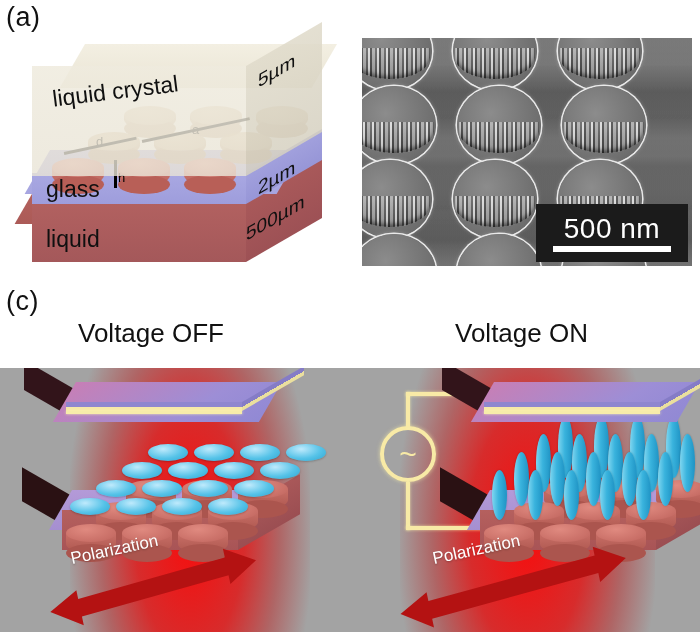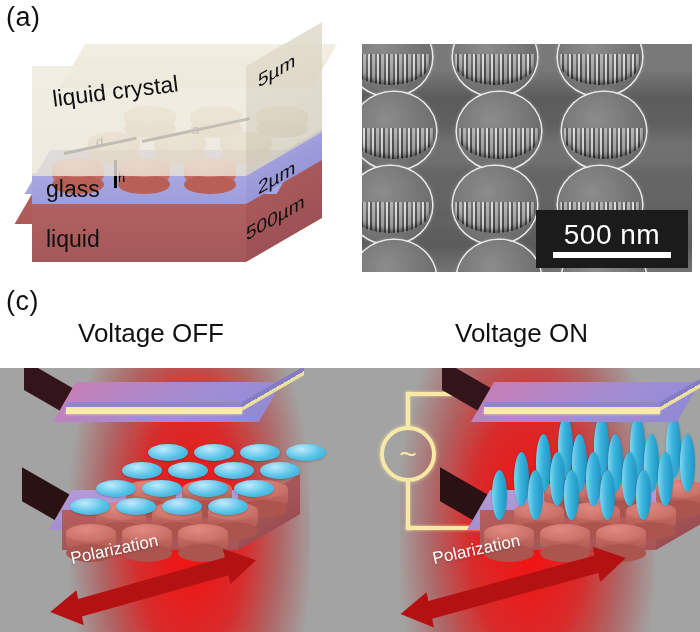--- a/index.html
+++ b/index.html
@@ -49,21 +49,21 @@
   .disk{position:absolute;}
 
   .layer-text{position:absolute;color:#101010;white-space:nowrap;
               font-family:"Liberation Sans","DejaVu Sans",sans-serif;}
 
   .dimline{position:absolute;background:#000;height:2.6px;}
   .dimlabel{position:absolute;color:#000;font-size:13px;}
 
   
   #panel-b{position:absolute;left:350px;top:0;width:350px;height:280px;background:#fff;}
-  #sem{position:absolute;left:12px;top:44px;width:330px;height:228px;overflow:hidden;
+  #sem{position:absolute;left:12px;top:38px;width:330px;height:228px;overflow:hidden;
        background:#fef9c3;}
   #sem .bg{position:absolute;inset:0;
       background:
         linear-gradient(180deg,rgba(255,255,255,.10),rgba(0,0,0,.10) 35%,rgba(255,255,255,.07) 52%,rgba(0,0,0,.14) 75%,rgba(255,255,255,.05)),
         repeating-linear-gradient(180deg,#6a6a6a 0px,#727272 26px,#5f5f5f 54px,#6a6a6a 74px);
       filter:contrast(1.05);}
   .pillar{position:absolute;}
   .pillar .cap{position:absolute;left:0;top:0;width:100%;height:100%;border-radius:50%;
       background:radial-gradient(ellipse at 40% 35%,#8c8c8c,#6e6e6e 70%,#5e5e5e);
       box-shadow:0 0 0 1.6px #e9e9e9, 0 0 5px rgba(255,255,255,.45);}

